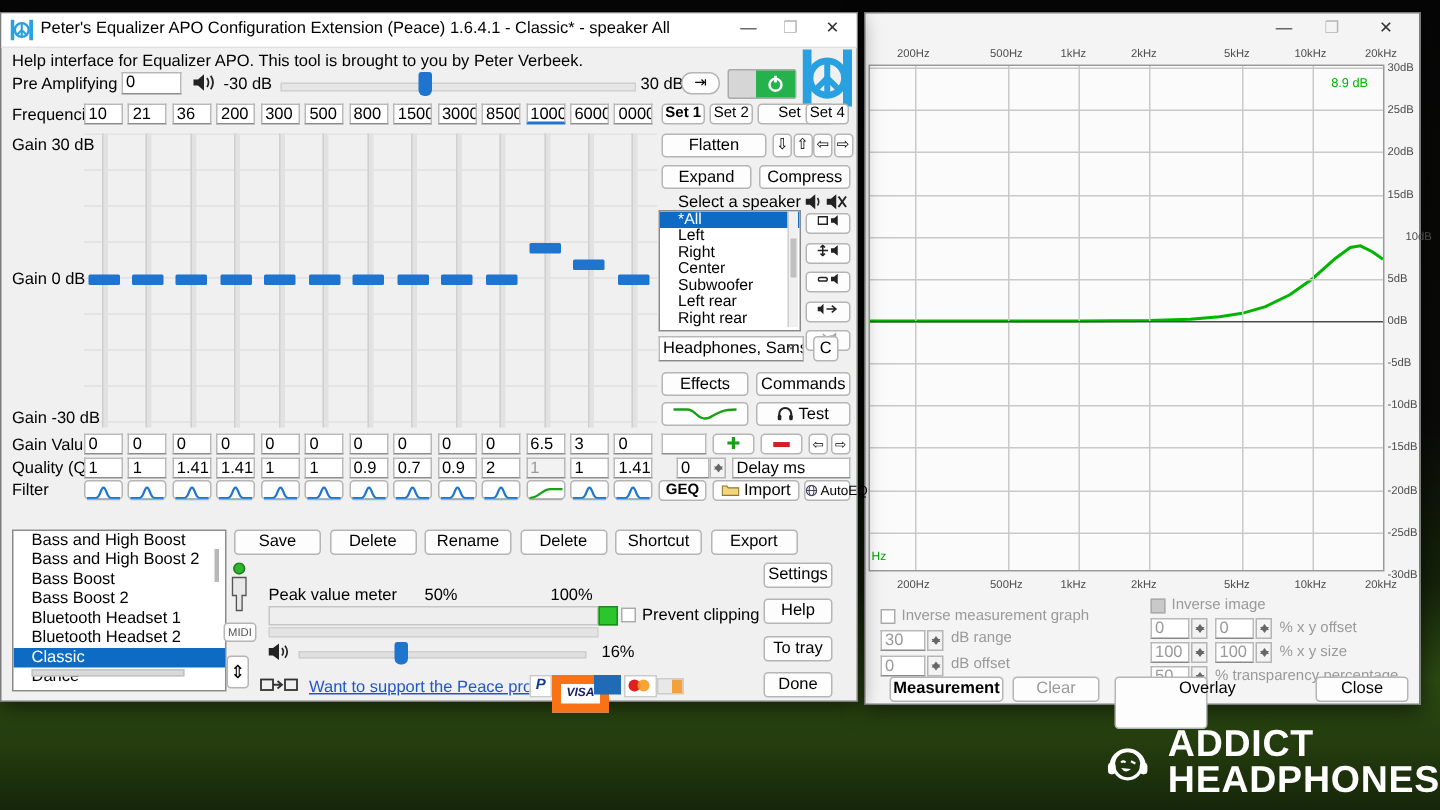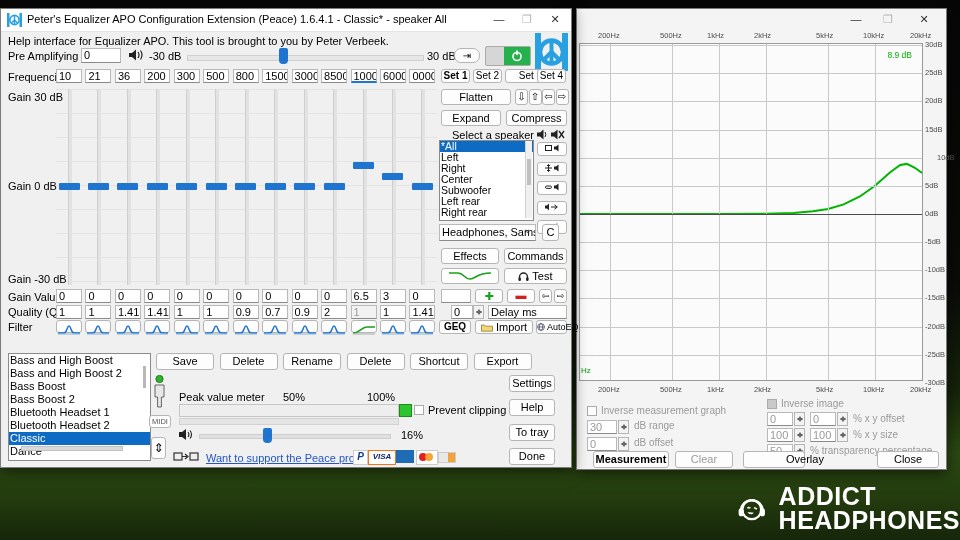--- a/index.html
+++ b/index.html
@@ -9,21 +9,21 @@
   .abs{position:absolute;}
   .win{position:absolute;background:#f0f0f0;border:1px solid #7c7c7c;box-shadow:0 3px 14px rgba(0,0,0,.6);}
   .lbl{font-size:11px;white-space:nowrap;}
   .btn{position:absolute;background:#fdfdfd;border:1px solid #b5b5b5;border-radius:3px;
     font-size:11px;text-align:center;box-sizing:border-box;line-height:15px;cursor:default;white-space:nowrap;}
   .inp{position:absolute;background:#fff;border:1px solid #b9b9b9;border-bottom-color:#8a8a8a;
     font-size:11px;box-sizing:border-box;padding:0 2px;line-height:13px;white-space:nowrap;overflow:hidden;}
   .titlebar{position:absolute;left:0;top:0;right:0;height:22px;background:#fff;border-bottom:1px solid #e4e4e4;}
   .wctl{position:absolute;top:0;width:28px;height:21px;text-align:center;line-height:21px;font-size:11px;color:#333;}
   .listbox{position:absolute;background:#fff;border:1px solid #8a8a8a;overflow:hidden;}
-  .litem{font-size:11px;padding:0 1px;white-space:nowrap;}
+  .litem{font-size:11px;padding:0 12px;white-space:nowrap;}
   .litem.sel{background:#0d6bc4;color:#fff;}
   .grid-v{position:absolute;top:0;width:1px;background:#c9c9c9;}
   .grid-h{position:absolute;left:0;height:1px;background:#c9c9c9;}
   .glab{position:absolute;font-size:7.5px;color:#4d4d4d;white-space:nowrap;}
   .gray{color:#9a9a9a;}
   .chk{position:absolute;width:10px;height:10px;background:#fff;border:1px solid #ababab;box-sizing:border-box;}
   .spin{position:absolute;width:11px;height:14px;background:#f3f3f3;border:1px solid #b5b5b5;box-sizing:border-box;}
   .spin:before,.spin:after{content:"";position:absolute;left:2px;border:3px solid transparent;}
   .spin:before{top:0;border-bottom:4px solid #666;}
   .spin:after{bottom:0;border-top:4px solid #666;}
@@ -93,21 +93,21 @@
     <span class="spin" style="left:260px;top:419px;"></span>
     <span class="abs lbl gray" style="left:276px;top:420px;font-size:10px;">% x y size</span>
 
     <span class="inp gray" style="left:190px;top:435px;width:26px;height:14px;">50</span>
     <span class="spin" style="left:217px;top:435px;"></span>
     <span class="abs lbl gray" style="left:233px;top:436px;font-size:10px;">% transparency percentage</span>
 
     <div id="graph-btn-row">
         <div class="btn" style="left: 16px; top: 442px; width: 76px; height: 17px; line-height: 15px; font-weight: bold;">Measurement</div>
         <div class="btn" style="left: 98px; top: 442px; width: 58px; height: 17px; line-height: 15px; color: rgb(154, 154, 154);">Clear</div>
-        <div class="btn" style="left: 166px; top: 442px; width: 62px; height: 17px; line-height: 15px; padding-left: 42px;">Overlay</div>
+        <div class="btn" style="left: 166px; top: 442px; width: 62px; height: 35px; line-height: 15px; padding-left: 42px;">Overlay</div>
         <div class="btn" style="left: 300px; top: 442px; width: 62px; height: 17px; line-height: 15px;">Close</div>
       </div>
   <div class="glab" style="left: 21px; top: 22px;">200Hz</div>
       <div class="glab" style="left: 21px; top: 376px;">200Hz</div>
       <div class="glab" style="left: 83.0786px; top: 22px;">500Hz</div>
       <div class="glab" style="left: 83.0786px; top: 376px;">500Hz</div>
       <div class="glab" style="left: 130.039px; top: 22px;">1kHz</div>
       <div class="glab" style="left: 130.039px; top: 376px;">1kHz</div>
       <div class="glab" style="left: 177px; top: 22px;">2kHz</div>
       <div class="glab" style="left: 177px; top: 376px;">2kHz</div>
@@ -474,21 +474,21 @@
     <span class="abs lbl" style="left:400px;top:420px;">16%</span>
 
     <svg class="abs" style="left:172px;top:441px;" width="26" height="13" viewBox="0 0 26 13">
       <rect x="1" y="3" width="8" height="7" fill="none" stroke="#333" stroke-width="1.2"></rect>
       <rect x="17" y="3" width="8" height="7" fill="none" stroke="#333" stroke-width="1.2"></rect>
       <path d="M9,6.5 h5 M12,4 l3,2.5 l-3,2.5" fill="none" stroke="#333" stroke-width="1.2"></path>
     </svg>
     <span class="abs lbl" style="left:205px;top:443px;color:#2255cc;text-decoration:underline;">Want to support the Peace project?</span>
 
     <span class="abs" style="left:352px;top:441px;width:13px;height:13px;background:#fff;border:1px solid #ccc;color:#123a8c;font-weight:bold;font-size:10px;text-align:center;line-height:12px;font-style:italic;">P</span>
-    <span class="abs" style="left:367px;top:441px;width:26px;height:13px;background:#fff;border:1px solid #f97316;color:#16216e;font-weight:bold;font-size:8px;text-align:center;line-height:12px;font-style:italic;">VISA</span>
+    <span class="abs" style="left:367px;top:441px;width:26px;height:13px;background:#fff;border:6px solid #f97316;color:#16216e;font-weight:bold;font-size:8px;text-align:center;line-height:12px;font-style:italic;">VISA</span>
     <span class="abs" style="left:395px;top:441px;width:18px;height:13px;background:#1f6bb5;"></span>
     <span class="abs" style="left:415px;top:441px;width:20px;height:13px;background:#fff;border:1px solid #ccc;">
       <span class="abs" style="left:2px;top:2px;width:8px;height:8px;border-radius:50%;background:#e02020;"></span>
       <span class="abs" style="left:8px;top:2px;width:8px;height:8px;border-radius:50%;background:#f59b1e;opacity:.9;"></span>
     </span>
     <span class="abs" style="left:437px;top:443px;width:16px;height:9px;background:linear-gradient(90deg,#e8e8e8 55%,#f2a23c 55%);border:1px solid #ccc;"></span>
 
     <div id="side-col">
         <div class="btn" style="left: 508px; top: 366px; width: 46px; height: 17px; line-height: 15px;">Settings</div>
         <div class="btn" style="left: 508px; top: 390.3px; width: 46px; height: 17px; line-height: 15px;">Help</div>

